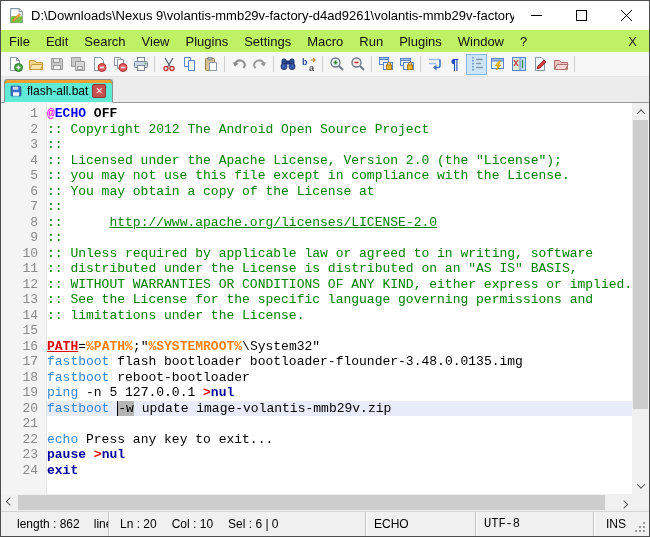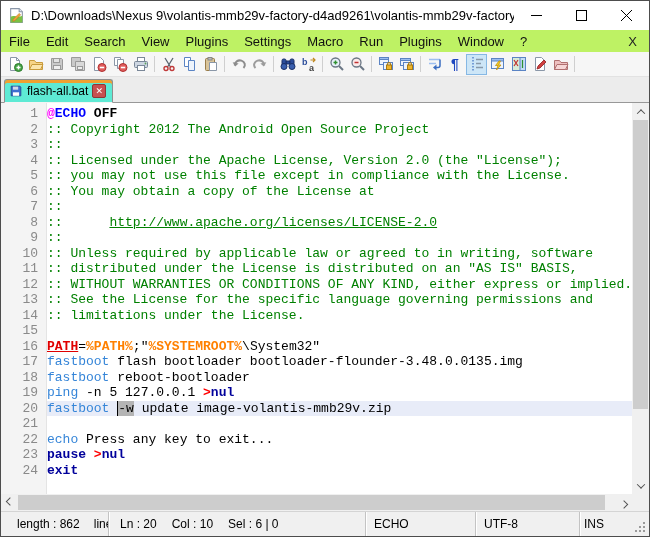--- a/index.html
+++ b/index.html
@@ -68,22 +68,22 @@
   .chev.right { transform:rotate(135deg) translate(1px,-1px); }
   .v-thumb { position:absolute; left:1px; right:1px; top:17px; height:74%; background:#cdcdcd; }
   .h-thumb { position:absolute; top:1px; bottom:1px; left:17px; width:93%; background:#cdcdcd; }
 
   
   .statusbar { height:25px; flex:none; background:#f0f0f0; border-top:1px solid #d4d4d4; display:flex; align-items:center; font-size:12px; color:#000; position:relative; }
   .sb-sec { height:100%; display:flex; align-items:center; white-space:nowrap; overflow:hidden; border-right:1px solid #c3c3c3; box-shadow:1px 0 0 #ffffff; }
   .sb-sec.s1 { width:108px; padding-left:16px; }
   .sb-sec.s2 { width:257px; padding-left:11px; gap:15px; }
   .sb-sec.s3 { width:110px; padding-left:8px; }
-  .sb-sec.s4 { width:104px; padding-left:8px; }
-  .sb-sec.s5 { flex:1; padding-left:4px; border-right:none; box-shadow:none; }
+  .sb-sec.s4 { width:118px; padding-left:8px;font-family:Liberation Mono, monospace; }
+  .sb-sec.s5 { flex:1; padding-left:12px; border-right:none; box-shadow:none; }
   .grip { position:absolute; right:4px; bottom:4px; width:2px; height:2px; background:#9a9a9a;
           box-shadow:-4px 0 0 #9a9a9a,-8px 0 0 #9a9a9a,0 -4px 0 #9a9a9a,-4px -4px 0 #9a9a9a,0 -8px 0 #9a9a9a; }
 </style>
 </head>
 <body>
 
 <div class="window">
 
   <div class="titlebar">
     <svg class="app-icon" viewBox="0 0 16 16">

